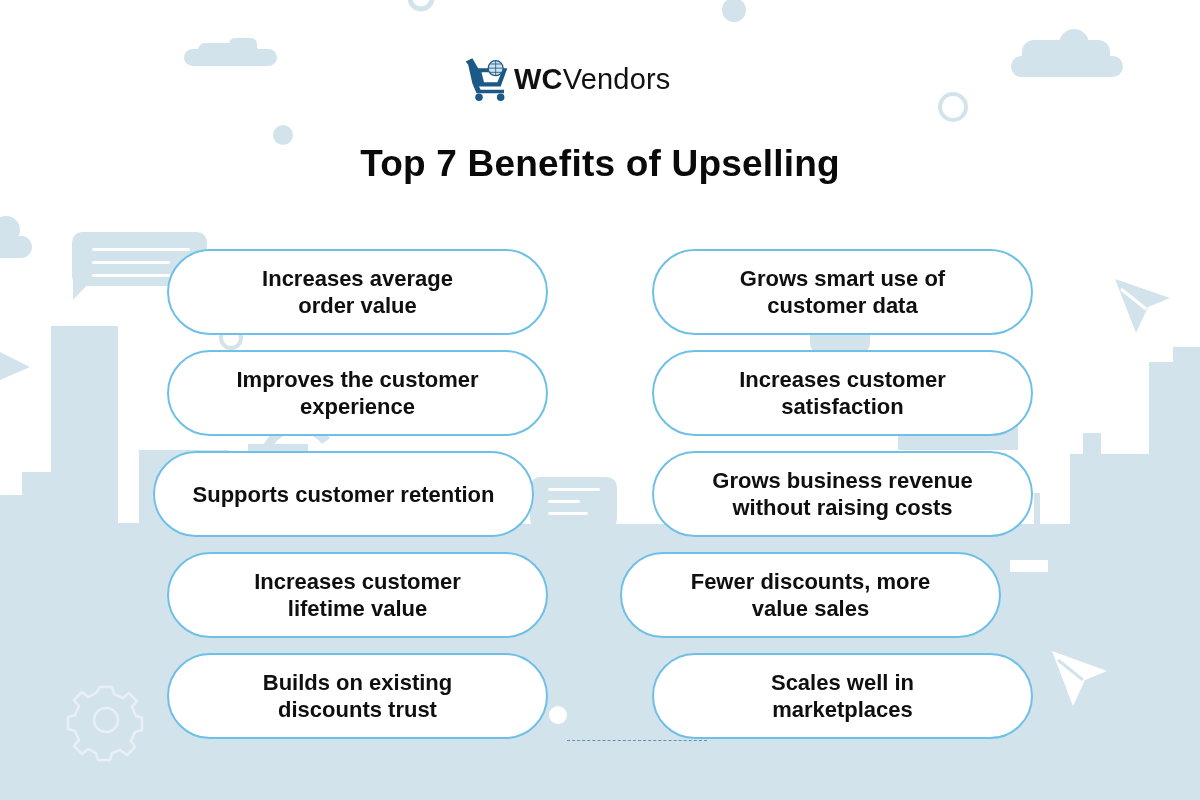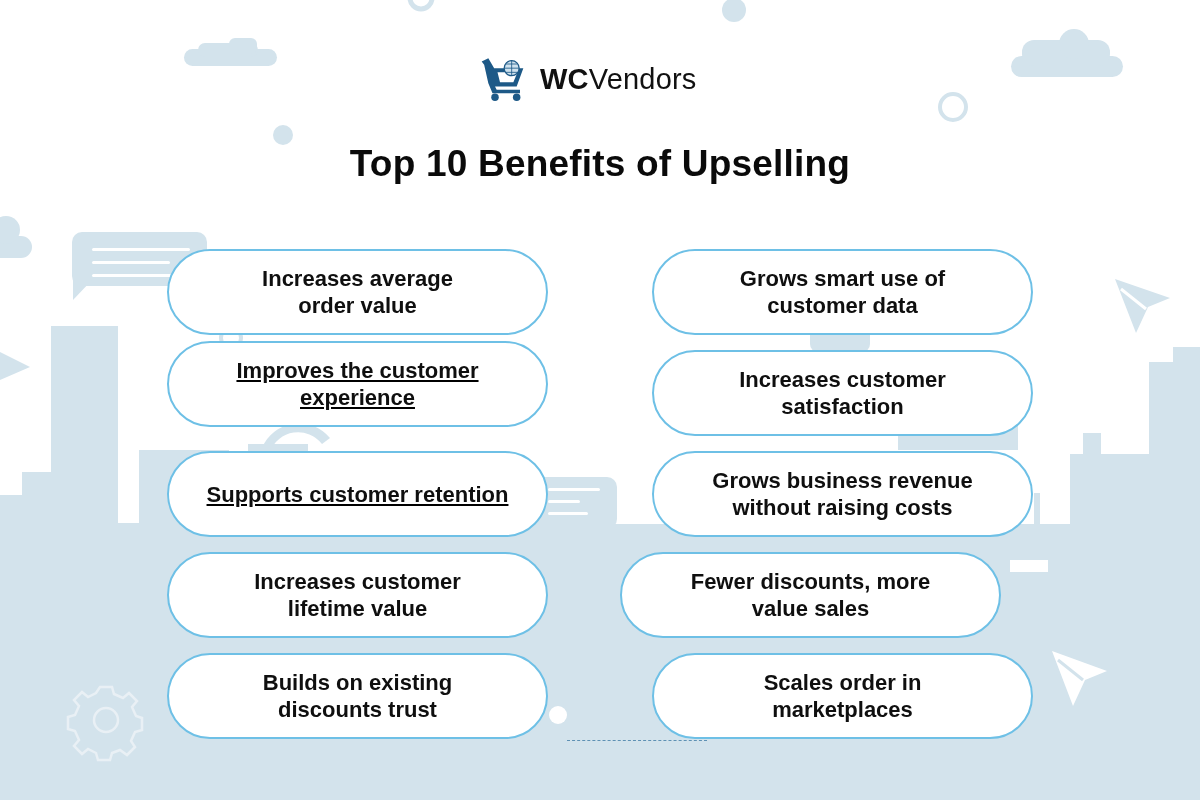--- a/index.html
+++ b/index.html
@@ -3,22 +3,22 @@
   <meta charset="utf-8">
   <style>
     * { box-sizing: border-box; margin: 0; padding: 0; }
     html, body { width: 1200px; height: 800px; overflow: hidden; background: #ffffff; }
     body { position: relative; font-family: "Liberation Sans", "DejaVu Sans", sans-serif; }
 
     .bg { position: absolute; inset: 0; z-index: 0; }
     .bg svg { width: 1200px; height: 800px; display: block; }
 
     .logo {
-      position: absolute; top: 56px; left: 480px;
-      display: flex; align-items: center; gap: 10px; z-index: 2;
+      position: absolute; top: 56px; left: 464px;
+      display: flex; align-items: center; gap: 0; z-index: 2;
     }
     .logo-icon { width: 50px; height: 46px; }
     .logo-text { font-size: 29px; color: #111111; letter-spacing: 0.2px; }
     .logo-text .bold { font-weight: 700; }
 
     .title {
       position: absolute; top: 143px; left: 0; width: 1200px;
       text-align: center; font-size: 37px; font-weight: 700; color: #0a0a0a;
       z-index: 2; letter-spacing: 0.2px;
     }
@@ -139,31 +139,31 @@
       <circle cx="18" cy="49" r="4.5"></circle>
       <circle cx="44" cy="49" r="4.5"></circle>
     </g>
     <polygon points="21,19 45,19 40,31 24,31" fill="#ffffff"></polygon>
     <circle cx="38" cy="14" r="9" fill="#cfe2ee" stroke="#1d5987" stroke-width="1.5"></circle>
     <path d="M29,14 h18 M38,5 v18 M31,9 h14 M31,19 h14" stroke="#1d5987" stroke-width="1" fill="none"></path>
   </svg>
   <div class="logo-text"><span class="bold">WC</span><span>Vendors</span></div>
 </div>
 
-<h1 class="title">Top 10 Benefits of Upselling</h1>
+<h1 class="title">Top 7 Benefits of Upselling</h1>
 
 <div class="pill" style="left:167px; top:249px;">
   <span class="pill-text">Increases average
 order value</span>
 </div>
-<div class="pill" style="left:167px; top:341px;text-decoration:underline;">
+<div class="pill" style="left:167px; top:350px;">
   <span class="pill-text">Improves the customer
 experience</span>
 </div>
-<div class="pill" style="left:167px; top:451px;text-decoration:underline;">
+<div class="pill" style="left:153px; top:451px;">
   <span class="pill-text">Supports customer retention</span>
 </div>
 <div class="pill" style="left:167px; top:552px;">
   <span class="pill-text">Increases customer
 lifetime value</span>
 </div>
 <div class="pill" style="left:167px; top:653px;">
   <span class="pill-text">Builds on existing
 discounts trust</span>
 </div>
@@ -178,17 +178,17 @@
 </div>
 <div class="pill" style="left:652px; top:451px;">
   <span class="pill-text">Grows business revenue
 without raising costs</span>
 </div>
 <div class="pill" style="left:620px; top:552px;">
   <span class="pill-text">Fewer discounts, more
 value sales</span>
 </div>
 <div class="pill" style="left:652px; top:653px;">
-  <span class="pill-text">Scales order in
+  <span class="pill-text">Scales well in
 marketplaces</span>
 </div>
 
 <div class="dotted"></div>
 
 </body></html>

